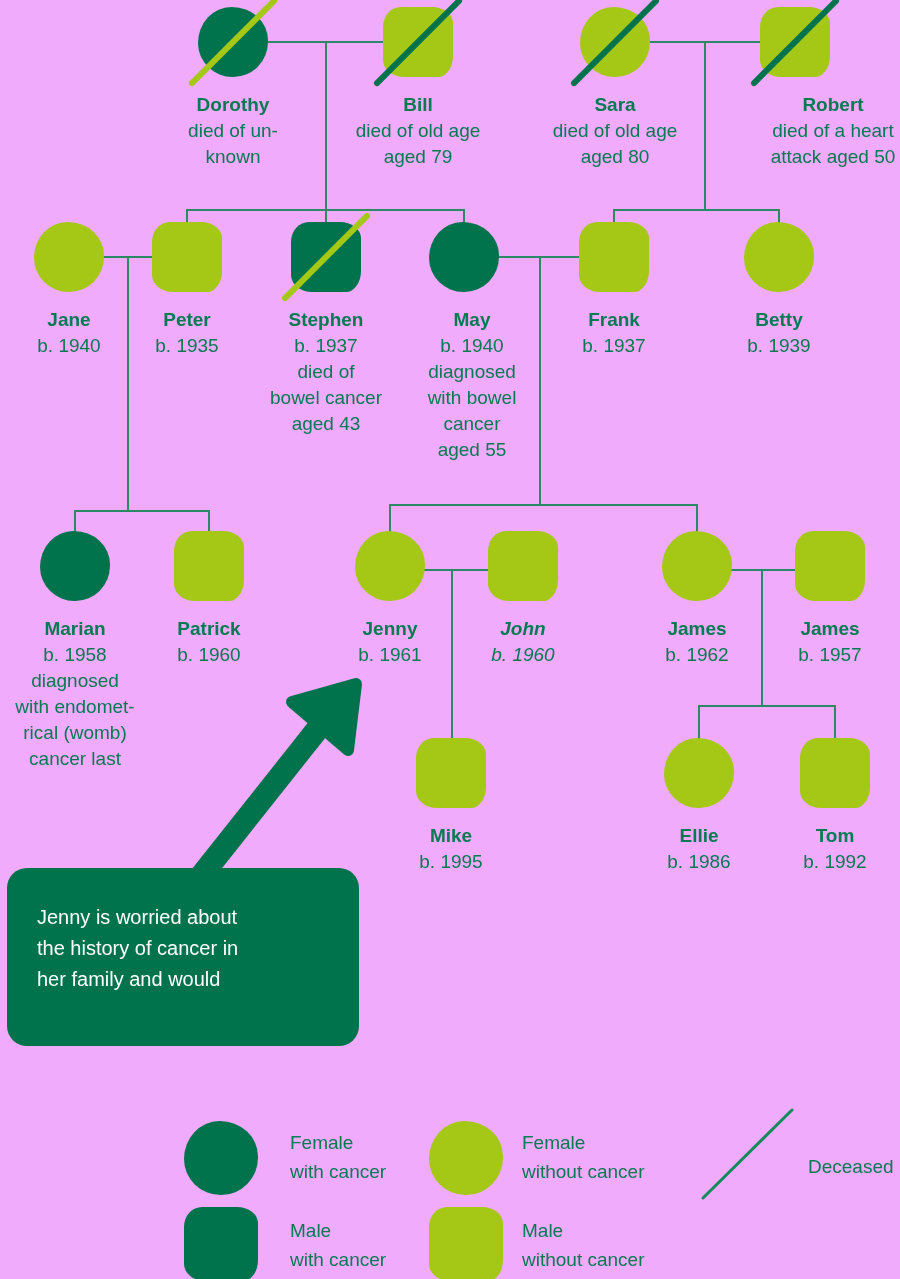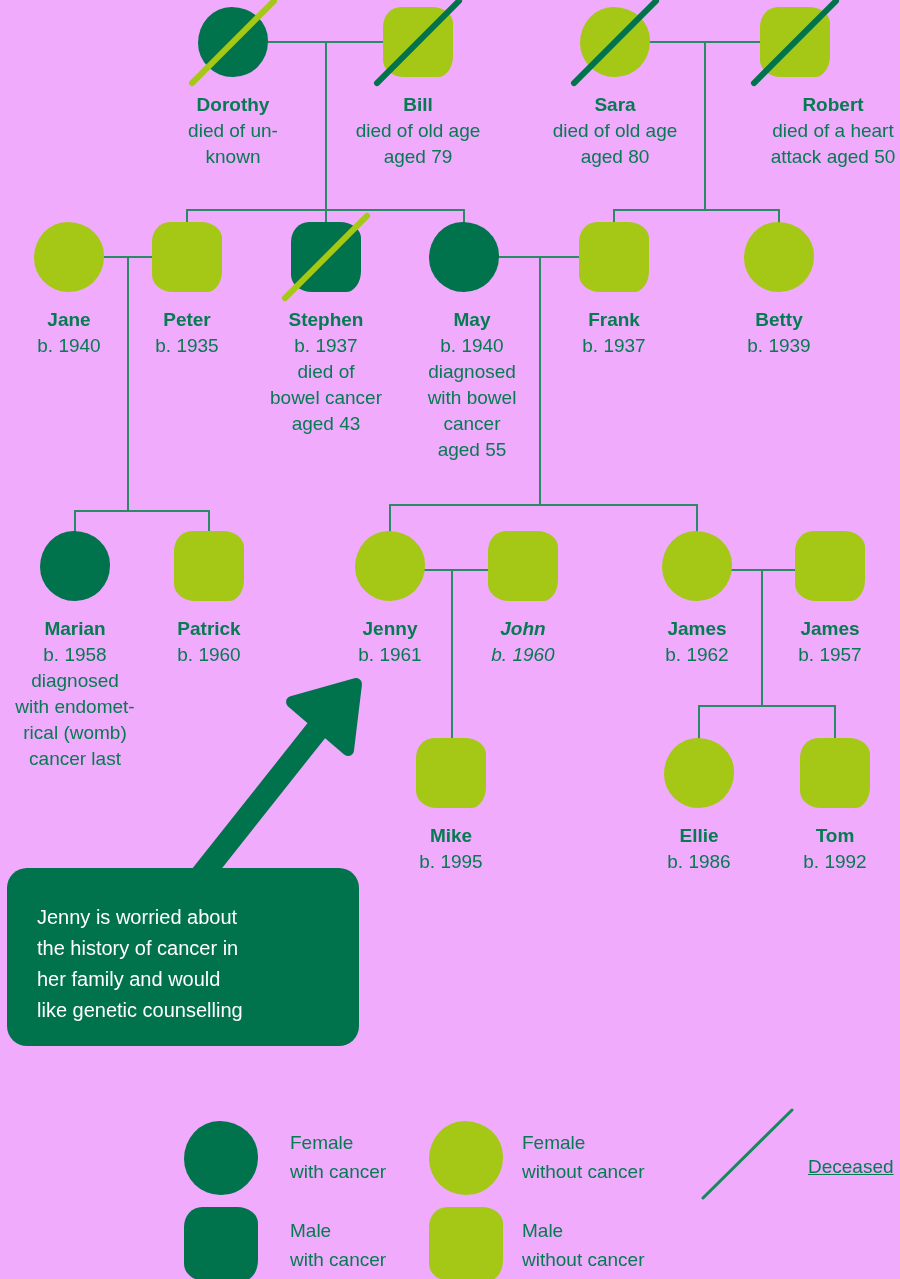--- a/index.html
+++ b/index.html
@@ -222,27 +222,26 @@
       </div>
     </div>
   <svg id="arrow-svg" class="layer">
       <line x1="190" y1="890" x2="320" y2="726" stroke="#00734d" stroke-width="23" stroke-linecap="round"></line>
       <polygon points="356,684 292,702 348,750" fill="#00734d" stroke="#00734d" stroke-width="12" stroke-linejoin="round"></polygon>
     </svg>
   <div id="callout" style="left: 7px; top: 868px; width: 352px; height: 178px; background: rgb(0, 115, 77); color: rgb(255, 255, 255);">
       <div>Jenny is worried about</div>
       <div>the history of cancer in</div>
       <div>her family and would</div>
-      <div>like genetic counselling</div>
     </div>
   <div id="legend">
     <svg id="deceased-svg" class="layer">
         <line x1="703" y1="1198" x2="792" y2="1110" stroke="#138a5c" stroke-width="3" stroke-linecap="round"></line>
       </svg>
-    <div id="deceased-label" style="left: 808px; top: 1156px; color: rgb(6, 122, 82); text-decoration: underline;">Deceased</div>
+    <div id="deceased-label" style="left: 808px; top: 1156px; color: rgb(6, 122, 82);">Deceased</div>
   <div class="legend-shape shape circle" style="width: 74px; height: 74px; left: 184px; top: 1121px; background: rgb(0, 115, 77);"></div>
       <div class="legend-text" style="left: 290px; top: 1128px; color: rgb(6, 122, 82);">
         <div>Female</div>
         <div>with cancer</div>
       </div>
       <div class="legend-shape shape circle" style="width: 74px; height: 74px; left: 429px; top: 1121px; background: rgb(165, 200, 22);"></div>
       <div class="legend-text" style="left: 522px; top: 1128px; color: rgb(6, 122, 82);">
         <div>Female</div>
         <div>without cancer</div>
       </div>

